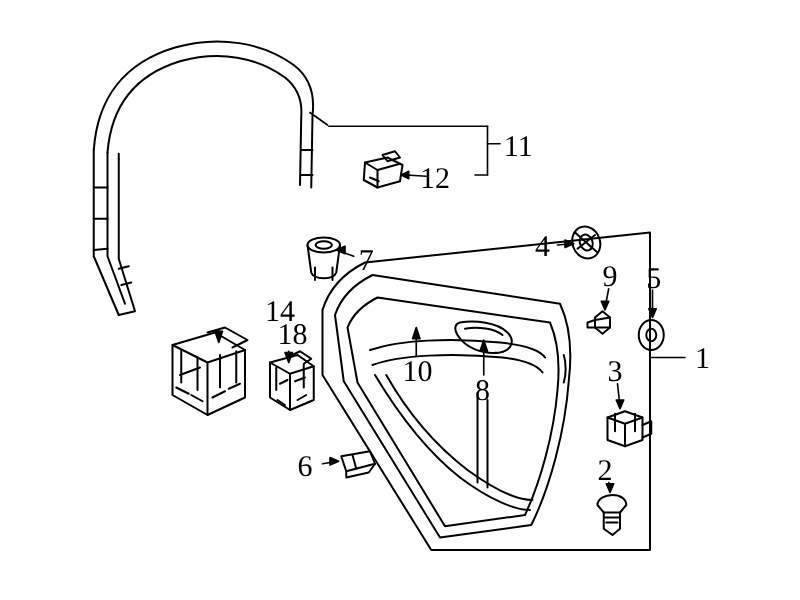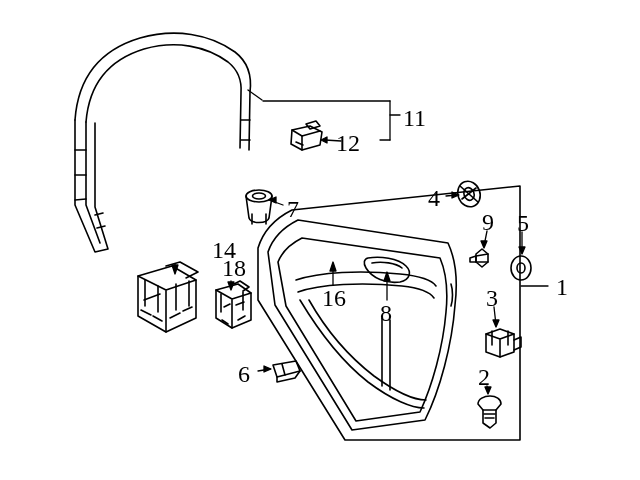--- a/index.html
+++ b/index.html
@@ -212,19 +212,19 @@
 
   <div class="callout" style="left:556px; top:275px;">1</div>
   <div class="callout" style="left:478px; top:365px;">2</div>
   <div class="callout" style="left:486px; top:286px;">3</div>
   <div class="callout" style="left:428px; top:186px;">4</div>
   <div class="callout" style="left:517px; top:211px;">5</div>
   <div class="callout" style="left:238px; top:362px;">6</div>
   <div class="callout" style="left:287px; top:197px;">7</div>
   <div class="callout" style="left:380px; top:301px;">8</div>
   <div class="callout" style="left:482px; top:210px;">9</div>
-  <div class="callout" style="left:322px; top:286px;">16</div>
+  <div class="callout" style="left:322px; top:286px;">10</div>
   <div class="callout" style="left:403px; top:106px;">11</div>
   <div class="callout" style="left:336px; top:131px;">12</div>
   <div class="callout" style="left:222px; top:256px;">18</div>
   <div class="callout" style="left:164px; top:238px;margin-left:48px;">14</div>
 
 </div>
 
 </body></html>

